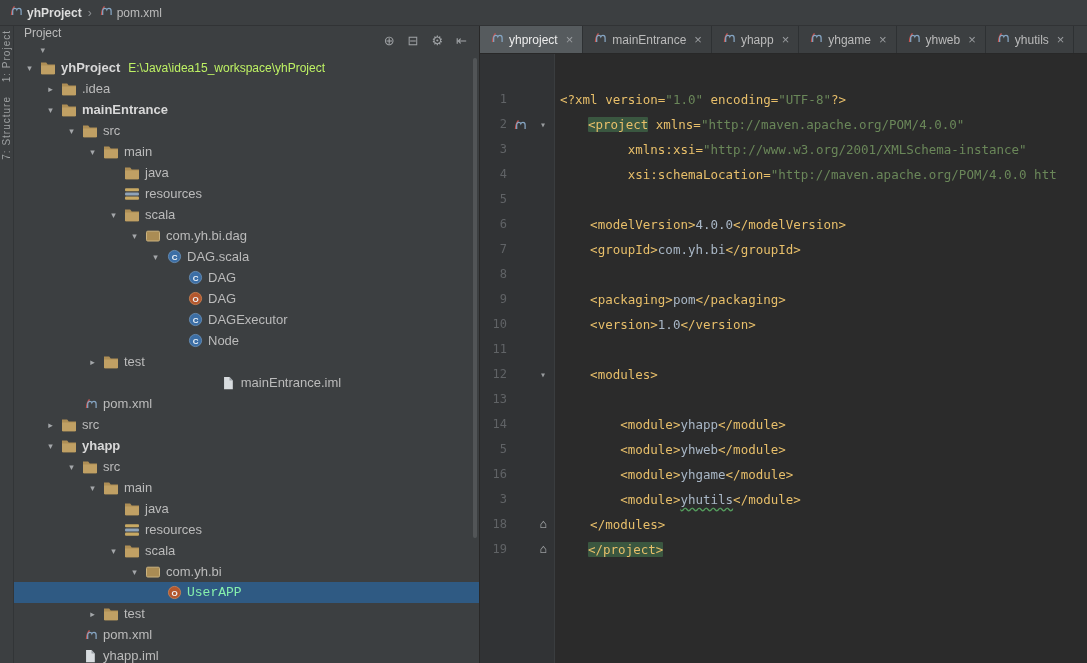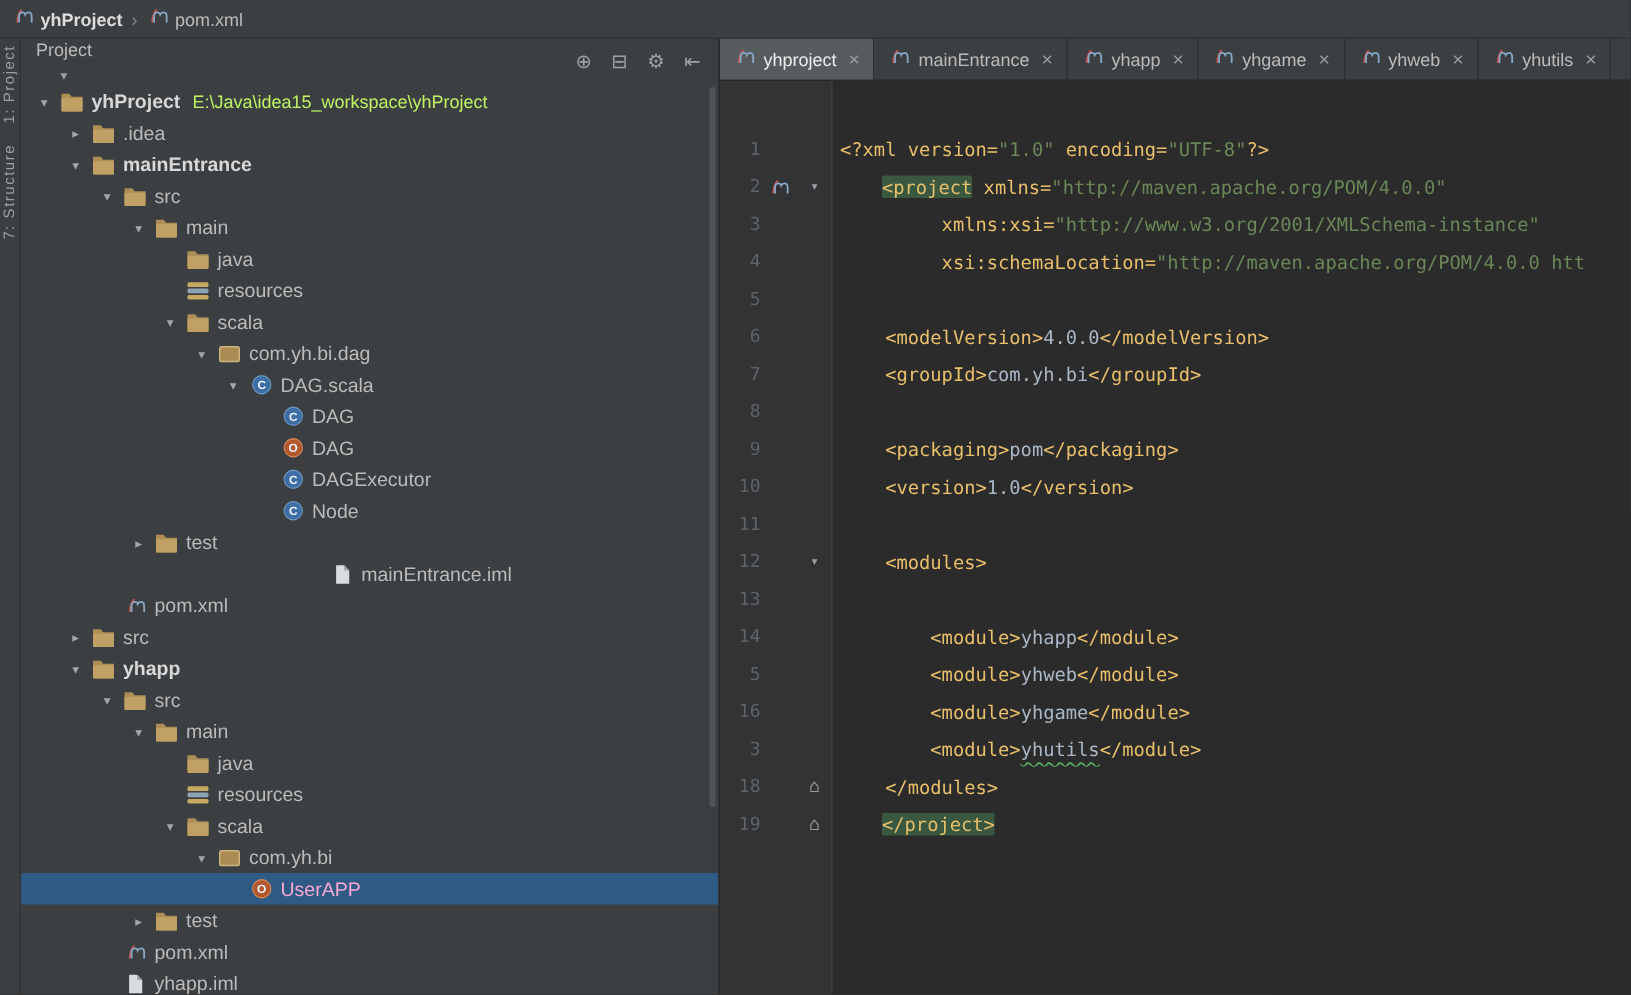--- a/index.html
+++ b/index.html
@@ -35,21 +35,21 @@
   .header-icons{margin-left:auto; display:flex; gap:13px; align-items:center;}
   .header-icon{color:#9fa2a5; font-size:13px; cursor:pointer; line-height:1;}
 
   .tree{flex:1; overflow:hidden; padding-top:3px; font-size:13px; color:#bbbbbb; position:relative;}
   .tree-row{height:21px; display:flex; align-items:center; white-space:nowrap; cursor:default;}
   .tree-row.selected{background:var(--selection-bg); color:#ffffff;}
   .tree-arrow{width:19px; flex:none; text-align:center; font-size:9px; color:#a4a7aa;}
   .tree-icon{width:18px; flex:none; display:flex; align-items:center; justify-content:center;}
   .tree-label{margin-left:4px;}
   .tree-row.bold .tree-label{font-weight:bold; color:#d8d8d8;}
-  .tree-row.selected .tree-label{color:#f9a8d4;}
+  .tree-row.selected .tree-label{color:#86efac;font-family:Liberation Mono, monospace;}
   .tree-hint{color:#bef264; margin-left:8px; font-size:12px;}
   .panel-scrollbar{position:absolute; right:2px; top:32px; width:4px; height:480px; background:#5a5d5f; border-radius:2px; opacity:.75;}
 
   
   .editor-area{flex:1; min-width:0; display:flex; flex-direction:column; background:var(--editor-bg); overflow:hidden;}
   .tab-bar{height:28px; flex:none; background:var(--panel-bg); border-bottom:1px solid #282828; display:flex; align-items:stretch;}
   .tab{display:flex; align-items:center; gap:5px; padding:0 9px; font-size:12px; color:#bbbbbb;
        border-right:1px solid #2e3133; cursor:pointer;}
   .tab.selected{background:var(--tab-active-bg); color:#ededed;}
   .tab-close{color:#9a9da0; font-size:13px; margin-left:3px; line-height:1;}

